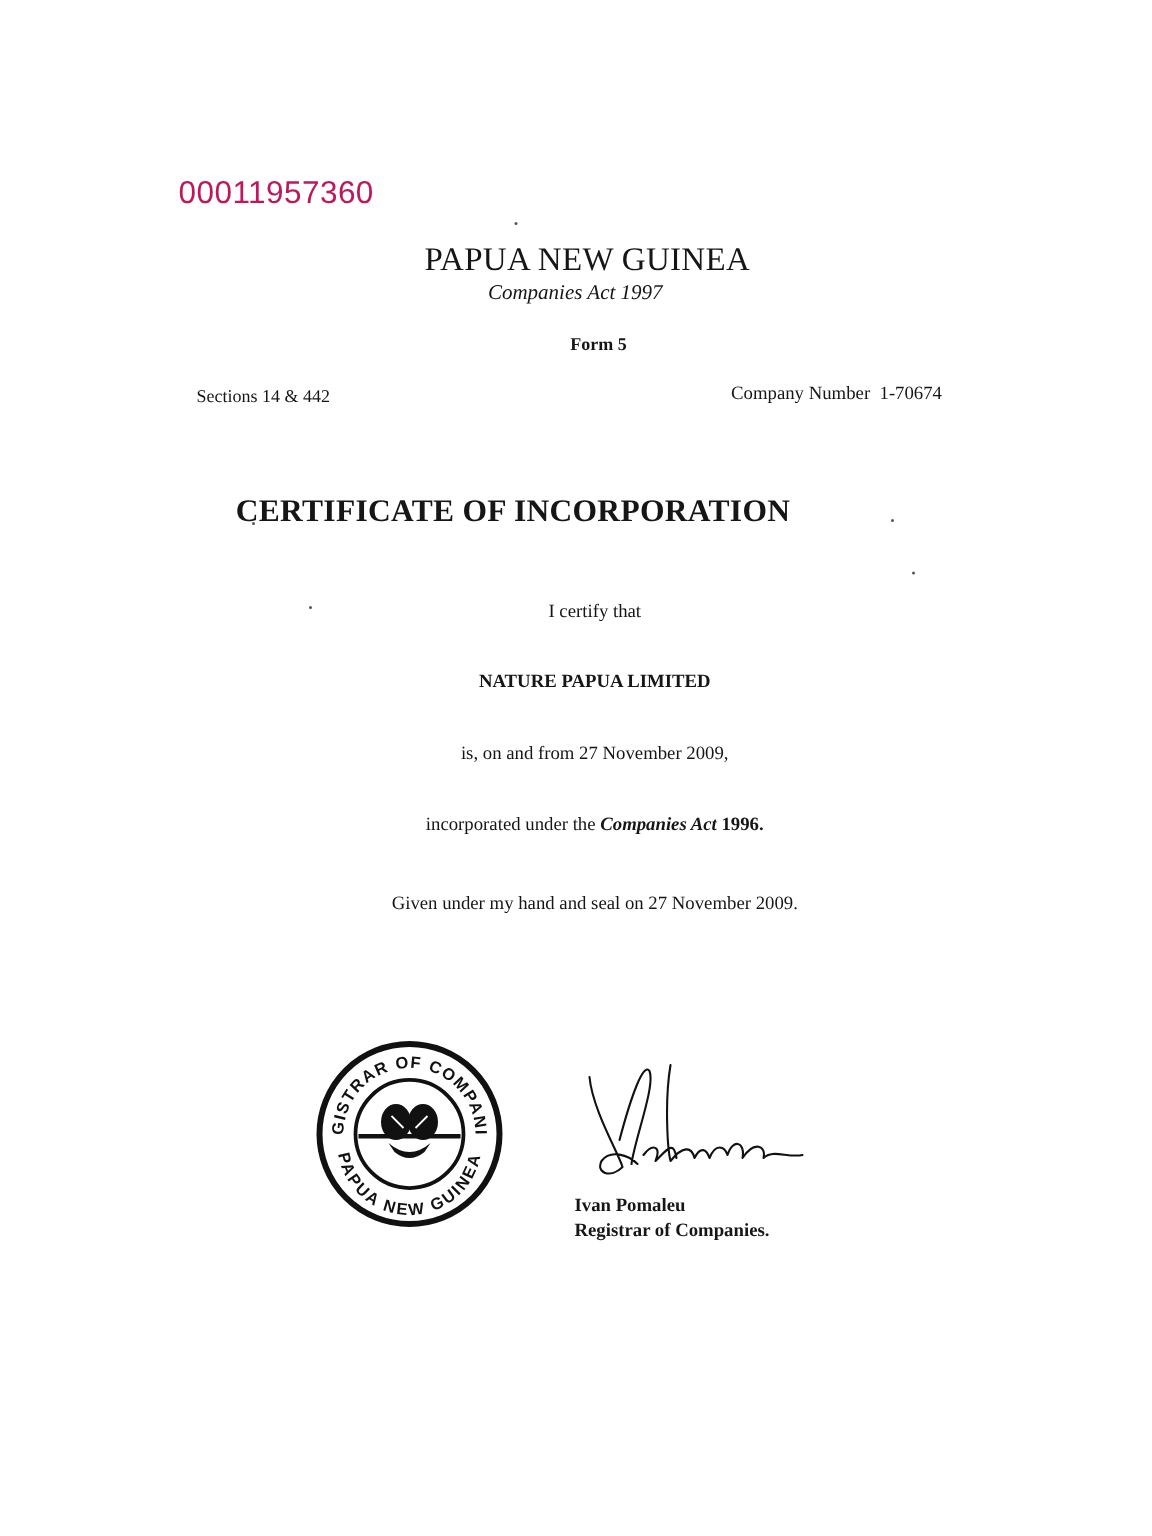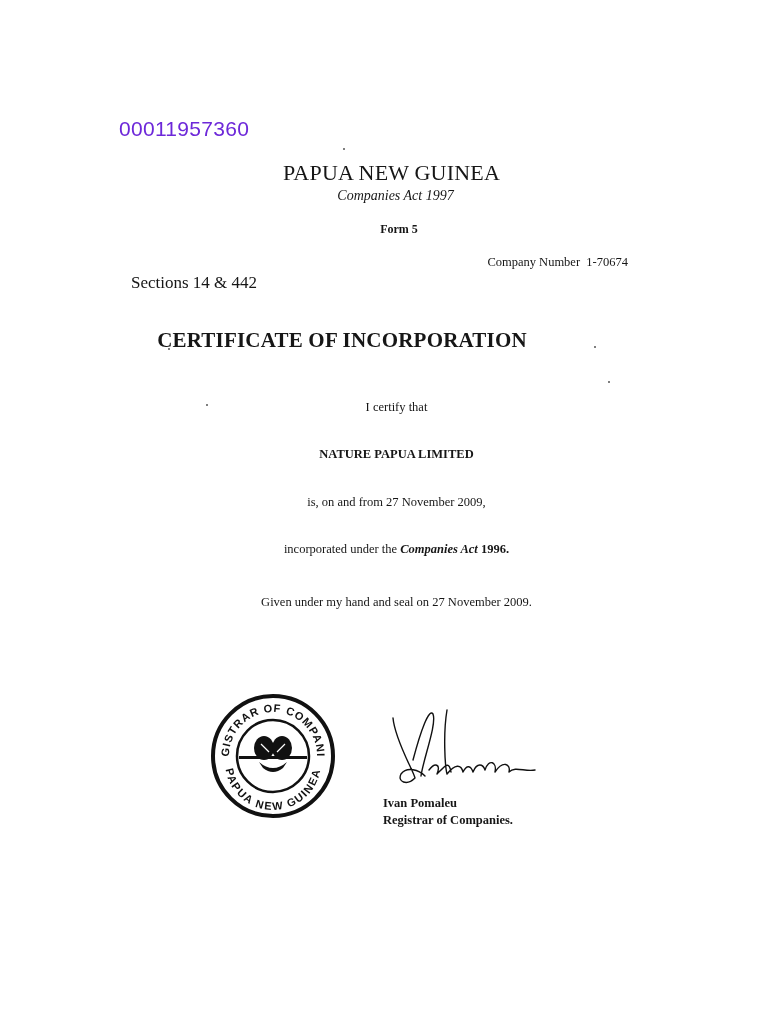--- a/index.html
+++ b/index.html
@@ -15,50 +15,49 @@
       color: #161616;
       font-family: "Liberation Serif", "DejaVu Serif", serif;
     }
     .abs { position: absolute; }
 
     .doc-id {
       left: 119px; top: 117px;
       font-family: "Liberation Sans", "DejaVu Sans", sans-serif;
       font-size: 21px;
       letter-spacing: 0.3px;
-      color: #6d28d9;
+      color: #be185d;
     }
     .country {
       left: 0; width: 768px; top: 160px;
       text-align: center;
       font-size: 22px;
       letter-spacing: 0.2px;
       padding-left: 15px;
       box-sizing: border-box;
     }
     .act-line {
       left: 0; width: 752px; top: 188px;
       text-align: center;
       font-style: italic;
       font-size: 14px;
       padding-left: 15px;
       box-sizing: border-box;
-      margin-left: 12px;
     }
     .form-no {
       left: 0; width: 768px; top: 222px;
       text-align: center;
       font-weight: bold;
       font-size: 12px;
       padding-left: 30px;
       box-sizing: border-box;
     }
     .sections {
-      left: 131px; top: 273px;
-      font-size: 17px;
+      left: 131px; top: 257px;
+      font-size: 12px;
     }
     .company-number {
       right: 140px; top: 255px;
       font-size: 12.5px;
     }
     .cert-title {
       left: 0; width: 680px; top: 328px;
       text-align: center;
       font-weight: bold;
       font-size: 21px;

